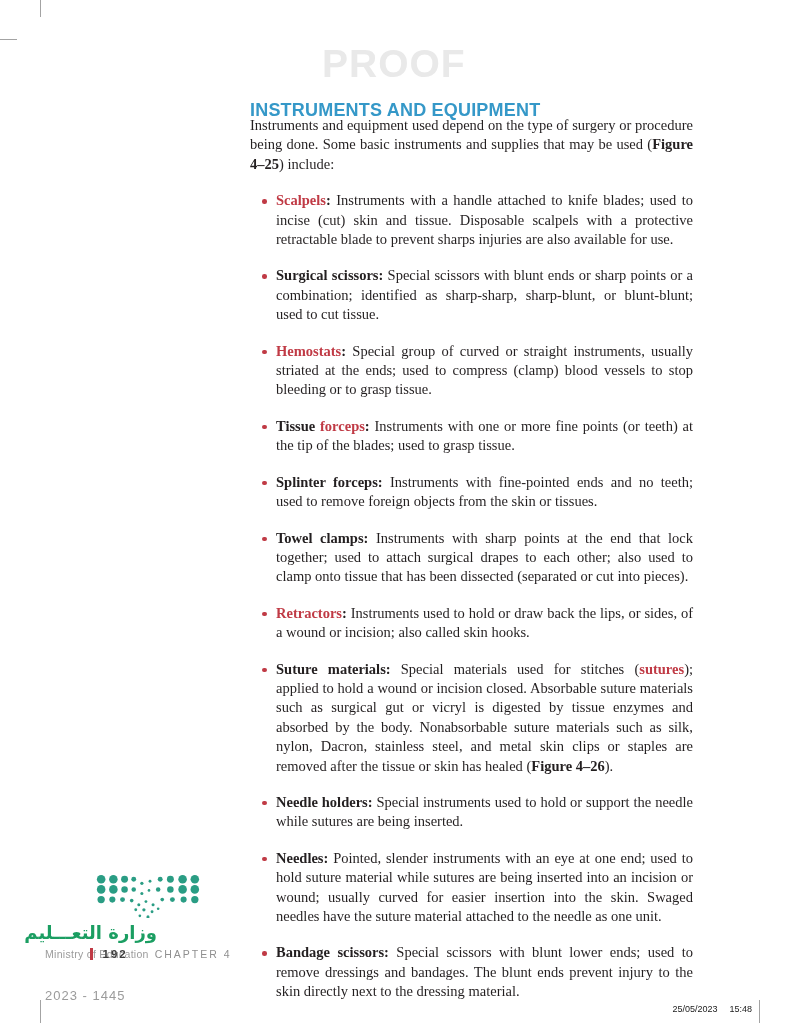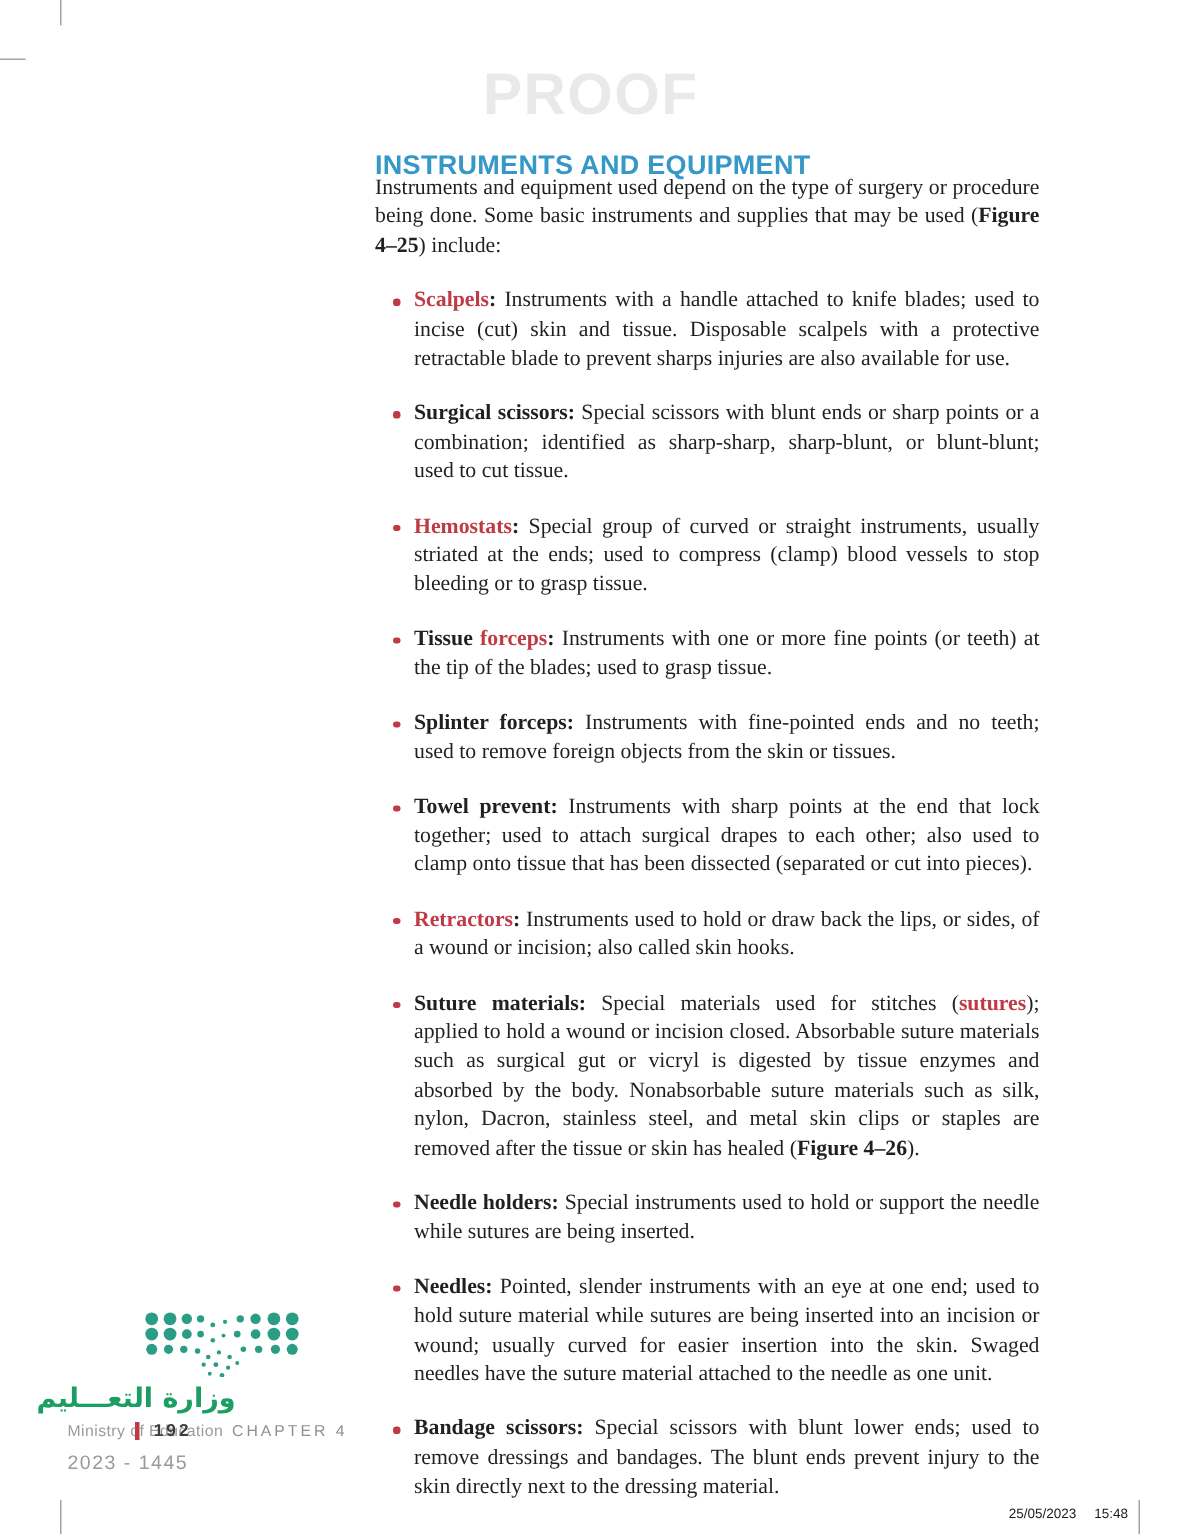--- a/index.html
+++ b/index.html
@@ -51,21 +51,21 @@
     font-family:"DejaVu Sans", sans-serif; font-weight:bold;
     font-size:18px; line-height:1.2; color:var(--logo-green,#1b9e62);
     white-space:nowrap;
   }
   .logo-ministry {
     position:absolute; left:45px; top:948px;
     font-family:"Liberation Sans", sans-serif; font-size:10.5px;
     color:#9b9b9b; letter-spacing:0.3px;
   }
   .logo-years {
-    position:absolute; left:45px; top:967px;
+    position:absolute; left:45px; top:988px;
     font-family:"Liberation Sans", sans-serif; font-size:13px;
     color:#9b9b9b; letter-spacing:1px;
   }
 
   
   .page-footer {
     position:absolute; left:90px; top:946px; height:15px;
     font-family:"Liberation Sans", sans-serif; display:flex; align-items:center;
   }
   .footer-bar { width:2.5px; height:12px; background:var(--keyword-red,#c03a45); margin-right:10px; }
@@ -99,21 +99,21 @@
   <h1 class="heading">INSTRUMENTS AND EQUIPMENT</h1>
 
   <div class="content">
     <p class="intro"><span class="seg-n">Instruments and equipment used depend on the type of surgery or procedure being done. Some basic instruments and supplies that may be used (</span><span class="seg-b">Figure 4–25</span><span class="seg-n">) include:</span></p>
     <ul class="bullets">
         <li><span class="seg-r">Scalpels</span><span class="seg-b">:</span><span class="seg-n"> Instruments with a handle attached to knife blades; used to incise (cut) skin and tissue. Disposable scalpels with a protective retractable blade to prevent sharps injuries are also available for use.</span></li>
         <li><span class="seg-b">Surgical scissors:</span><span class="seg-n"> Special scissors with blunt ends or sharp points or a combination; identified as sharp-sharp, sharp-blunt, or blunt-blunt; used to cut tissue.</span></li>
         <li><span class="seg-r">Hemostats</span><span class="seg-b">:</span><span class="seg-n"> Special group of curved or straight instruments, usually striated at the ends; used to compress (clamp) blood vessels to stop bleeding or to grasp tissue.</span></li>
         <li><span class="seg-b">Tissue </span><span class="seg-r">forceps</span><span class="seg-b">:</span><span class="seg-n"> Instruments with one or more fine points (or teeth) at the tip of the blades; used to grasp tissue.</span></li>
         <li><span class="seg-b">Splinter forceps:</span><span class="seg-n"> Instruments with fine-pointed ends and no teeth; used to remove foreign objects from the skin or tissues.</span></li>
-        <li><span class="seg-b">Towel prevent:</span><span class="seg-n"> Instruments with sharp points at the end that lock together; used to attach surgical drapes to each other; also used to clamp onto tissue that has been dissected (separated or cut into pieces).</span></li>
+        <li><span class="seg-b">Towel clamps:</span><span class="seg-n"> Instruments with sharp points at the end that lock together; used to attach surgical drapes to each other; also used to clamp onto tissue that has been dissected (separated or cut into pieces).</span></li>
         <li><span class="seg-r">Retractors</span><span class="seg-b">:</span><span class="seg-n"> Instruments used to hold or draw back the lips, or sides, of a wound or incision; also called skin hooks.</span></li>
         <li><span class="seg-b">Suture materials:</span><span class="seg-n"> Special materials used for stitches (</span><span class="seg-r">sutures</span><span class="seg-n">); applied to hold a wound or incision closed. Absorbable suture materials such as surgical gut or vicryl is digested by tissue enzymes and absorbed by the body. Nonabsorbable suture materials such as silk, nylon, Dacron, stainless steel, and metal skin clips or staples are removed after the tissue or skin has healed (</span><span class="seg-b">Figure 4–26</span><span class="seg-n">).</span></li>
         <li><span class="seg-b">Needle holders:</span><span class="seg-n"> Special instruments used to hold or support the needle while sutures are being inserted.</span></li>
         <li><span class="seg-b">Needles:</span><span class="seg-n"> Pointed, slender instruments with an eye at one end; used to hold suture material while sutures are being inserted into an incision or wound; usually curved for easier insertion into the skin. Swaged needles have the suture material attached to the needle as one unit.</span></li>
         <li><span class="seg-b">Bandage scissors:</span><span class="seg-n"> Special scissors with blunt lower ends; used to remove dressings and bandages. The blunt ends prevent injury to the skin directly next to the dressing material.</span></li>
       </ul>
   </div>
 
   <svg class="logo-dots" width="112" height="45" viewBox="0 0 110 44" xmlns="http://www.w3.org/2000/svg">
     <g fill="var(--logo-teal,#2a9d84)">

